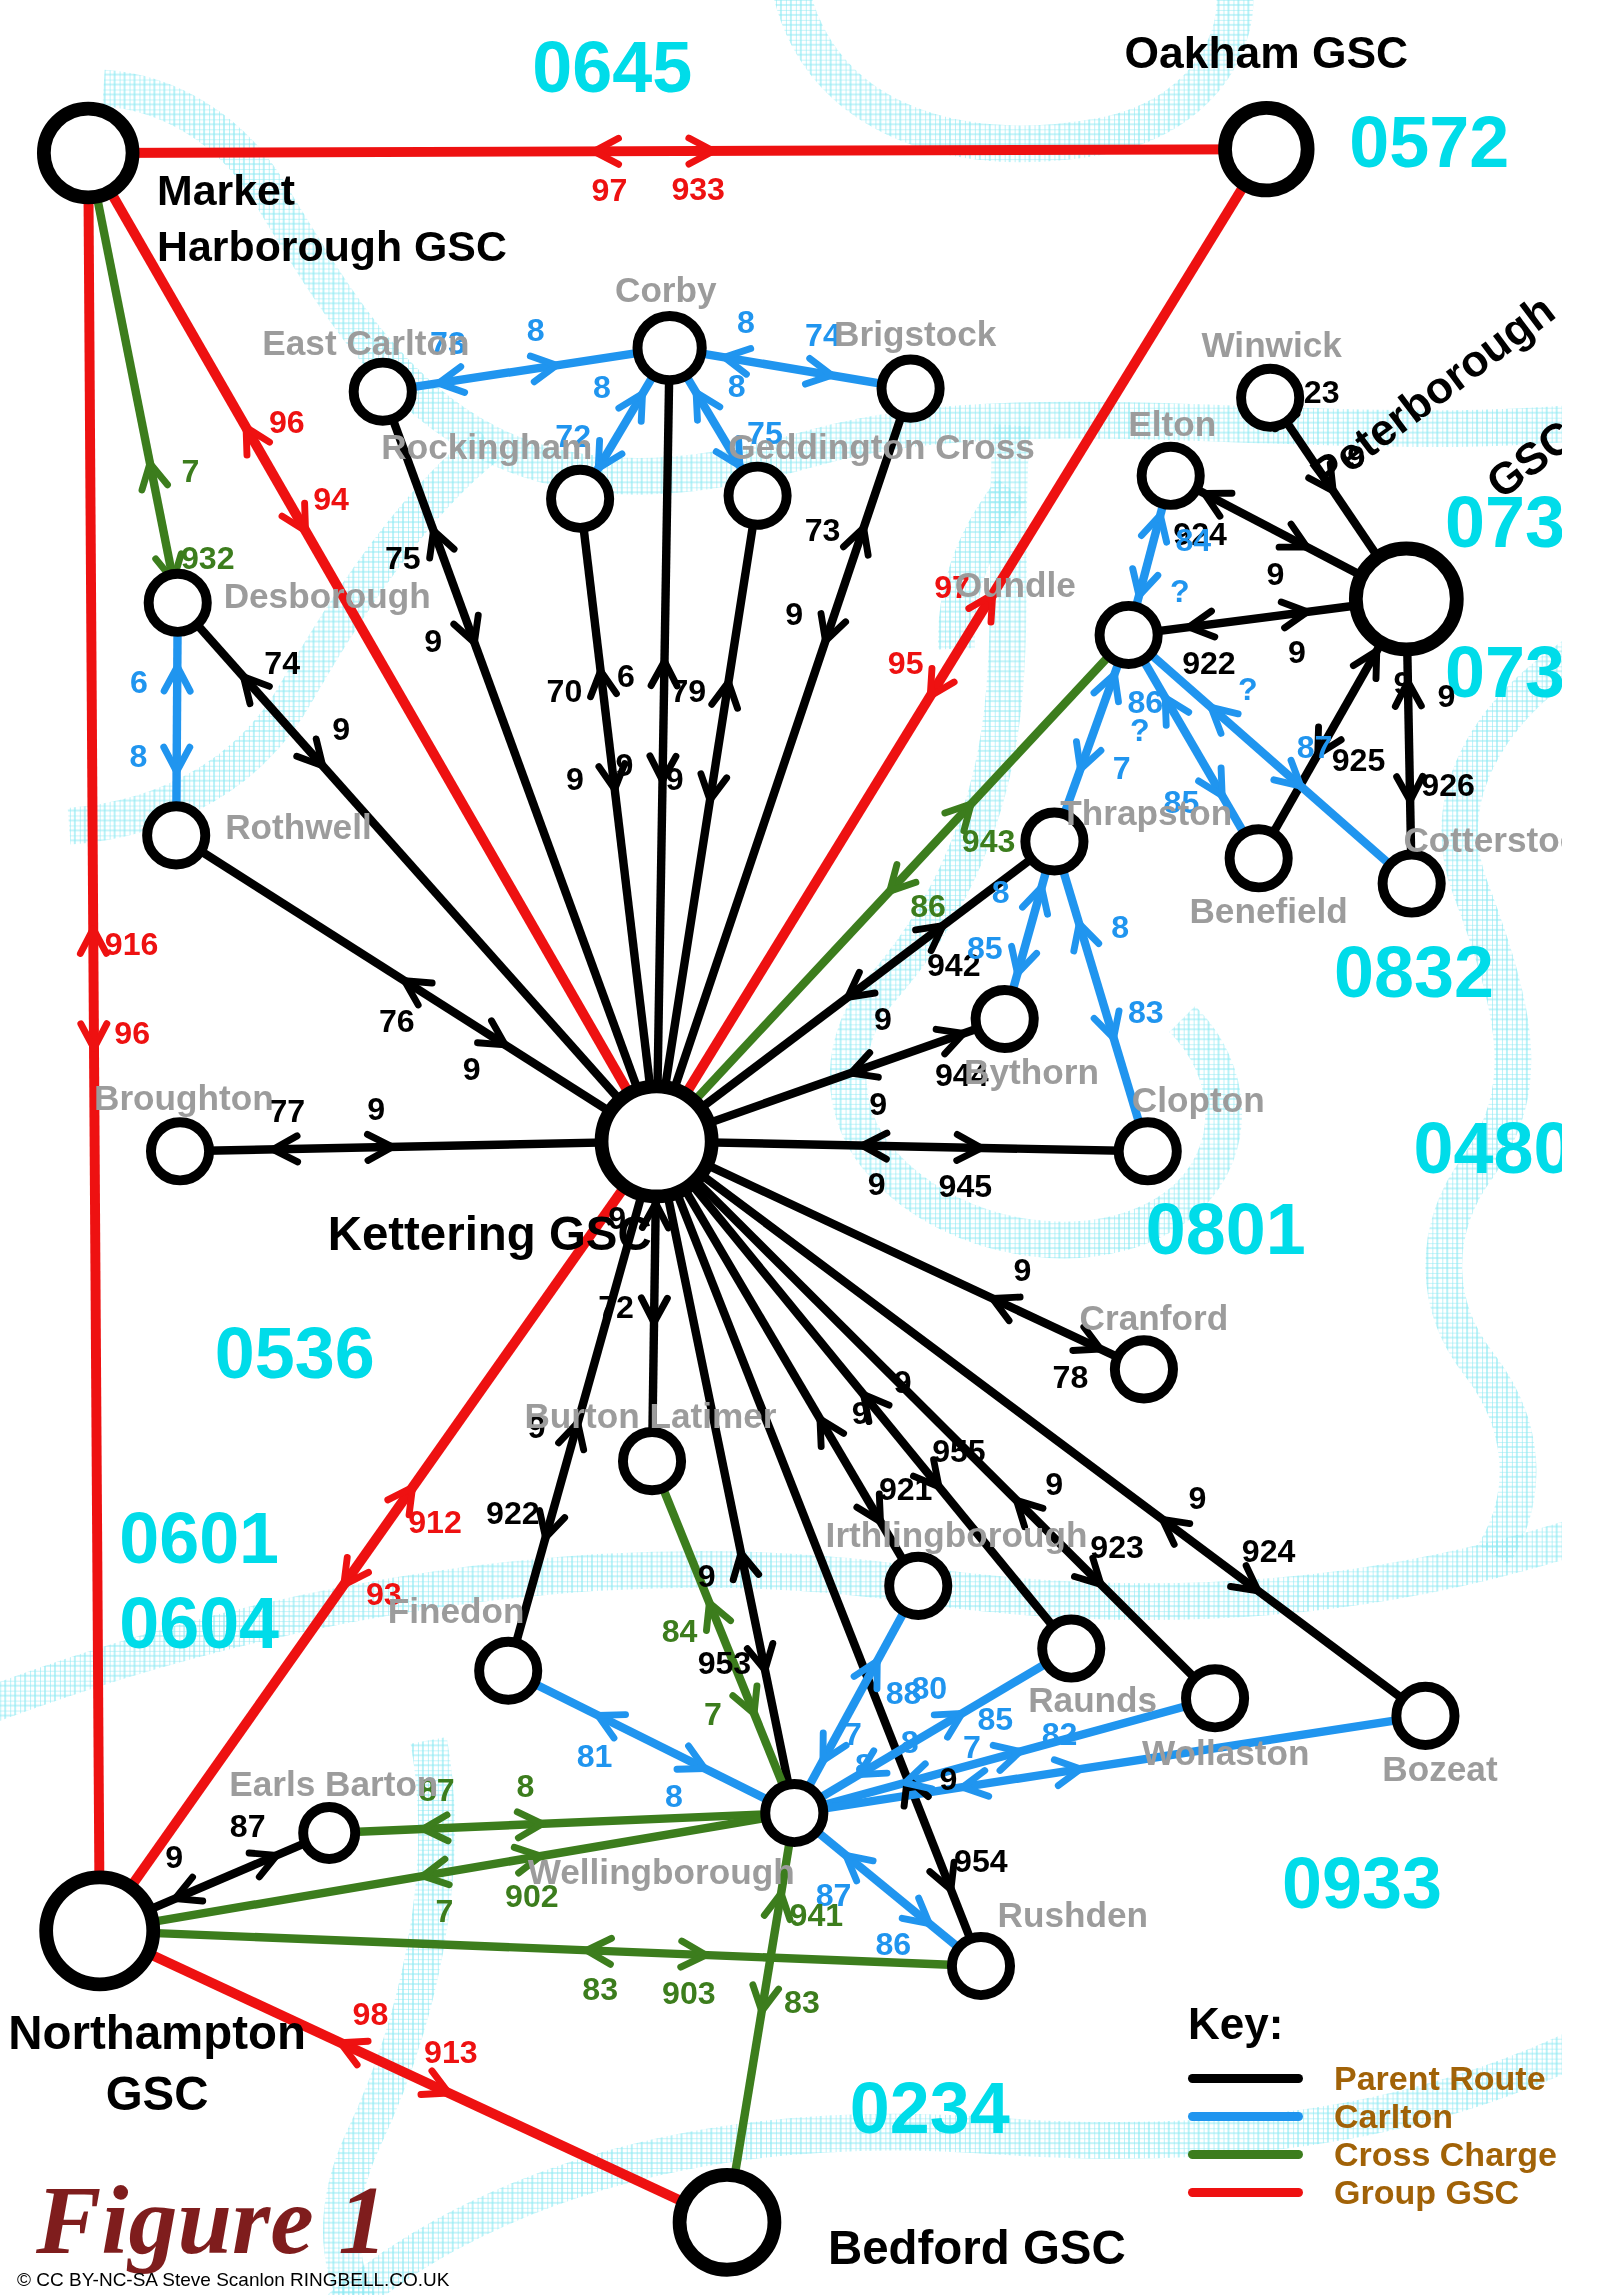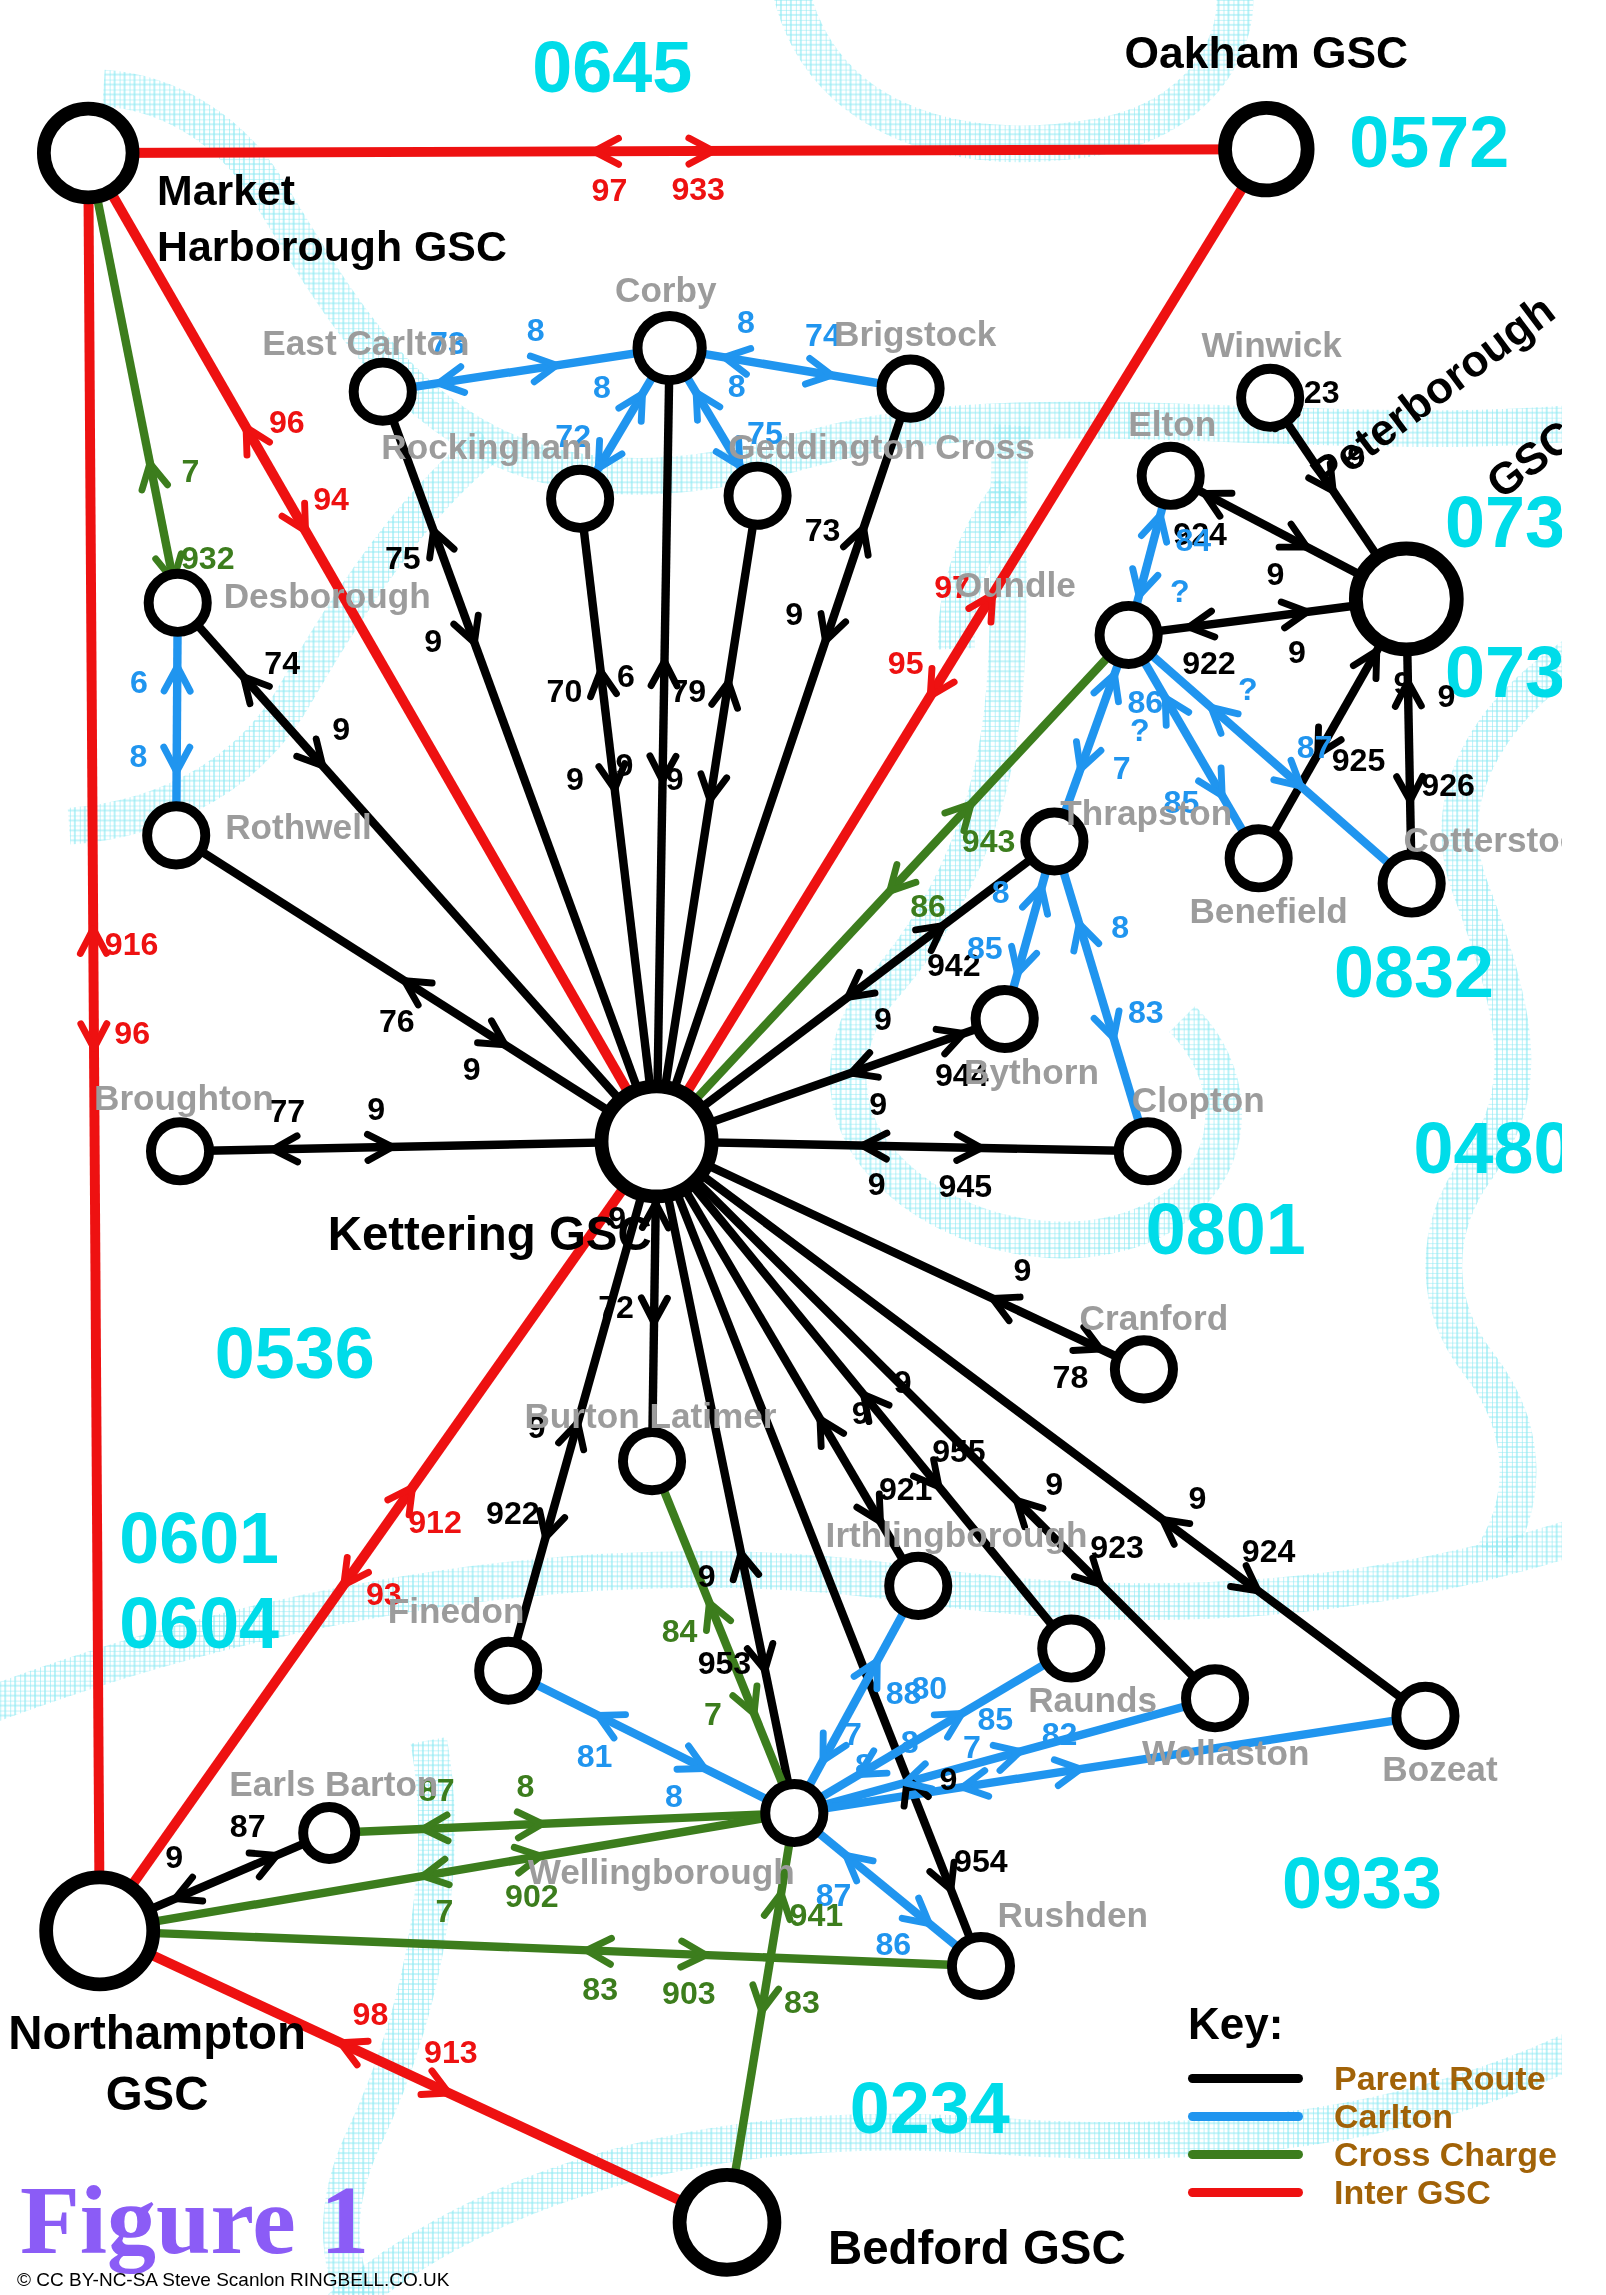--- a/index.html
+++ b/index.html
@@ -4,22 +4,22 @@
 <style>
   html,body{margin:0;padding:0;background:#fff;}
   .page{position:relative;width:1562px;height:2295px;background:#ffffff;overflow:hidden;
         font-family:"Liberation Sans",sans-serif;}
   .page svg{position:absolute;left:0;top:0;font-family:"Liberation Sans",sans-serif;}
   .key{position:absolute;left:1188px;top:1999px;width:428px;}
   .key-title{font-size:44px;font-weight:bold;color:#000;margin-bottom:10.7px;}
   .key-row{display:flex;align-items:center;height:38px;}
   .key-swatch{width:115px;height:9.2px;border-radius:5.4px;flex:0 0 115px;margin-right:31px;}
   .key-label{font-size:34px;font-weight:bold;color:#a16207;white-space:nowrap;}
-  .fig-title{position:absolute;left:20px;top:2164px;font-family:"Liberation Serif",serif;
-             font-weight:bold;font-size:98px;color:#8b5cf6;}
+  .fig-title{position:absolute;left:36px;top:2164px;font-family:"Liberation Serif",serif;
+             font-style:italic;font-weight:bold;font-size:98px;color:#7f1d1d;}
   .copyright{position:absolute;left:17px;top:2269px;font-size:19px;color:#000;}
 </style>
 </head>
 <body>
 
 <div class="page">
   <svg id="net" width="1607" height="2295" viewBox="0 0 2100 3000">
     <defs>
       <pattern id="hatch" width="13" height="13" patternUnits="userSpaceOnUse">
         <path d="M0 0H13M0 6.5H13M0 0V13M6.5 0V13" stroke="#8feaf3" stroke-width="1.6" fill="none"></path>
@@ -405,21 +405,21 @@
         <div class="key-row">
           <span class="key-swatch" style="background: rgb(32, 149, 239);"></span>
           <span class="key-label">Carlton</span>
         </div>
         <div class="key-row">
           <span class="key-swatch" style="background: rgb(60, 125, 29);"></span>
           <span class="key-label">Cross Charge Group</span>
         </div>
         <div class="key-row">
           <span class="key-swatch" style="background: rgb(238, 17, 17);"></span>
-          <span class="key-label">Inter GSC</span>
+          <span class="key-label">Group GSC</span>
         </div>
       </div>
   </div>
 
   <div class="fig-title">Figure 1</div>
   <div class="copyright">© CC BY-NC-SA   Steve Scanlon  RINGBELL.CO.UK</div>
 </div>
 
 
 </body></html>

